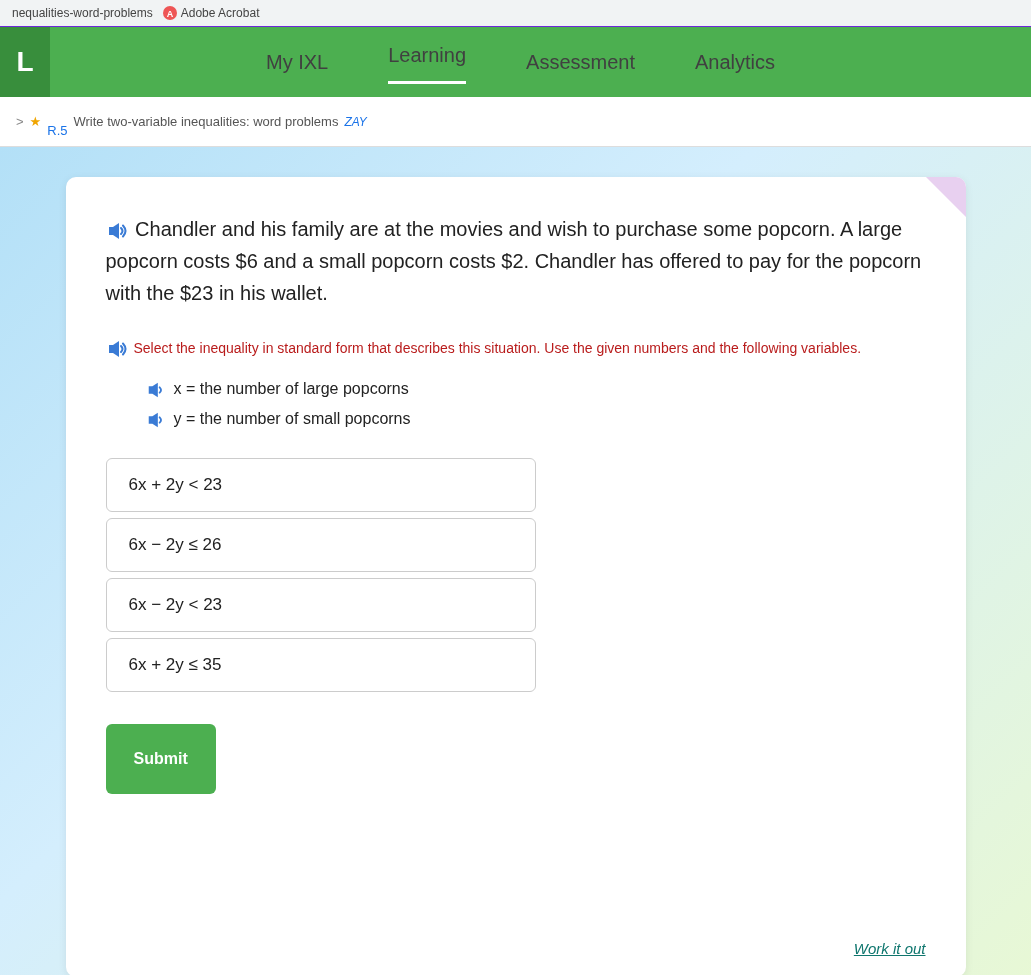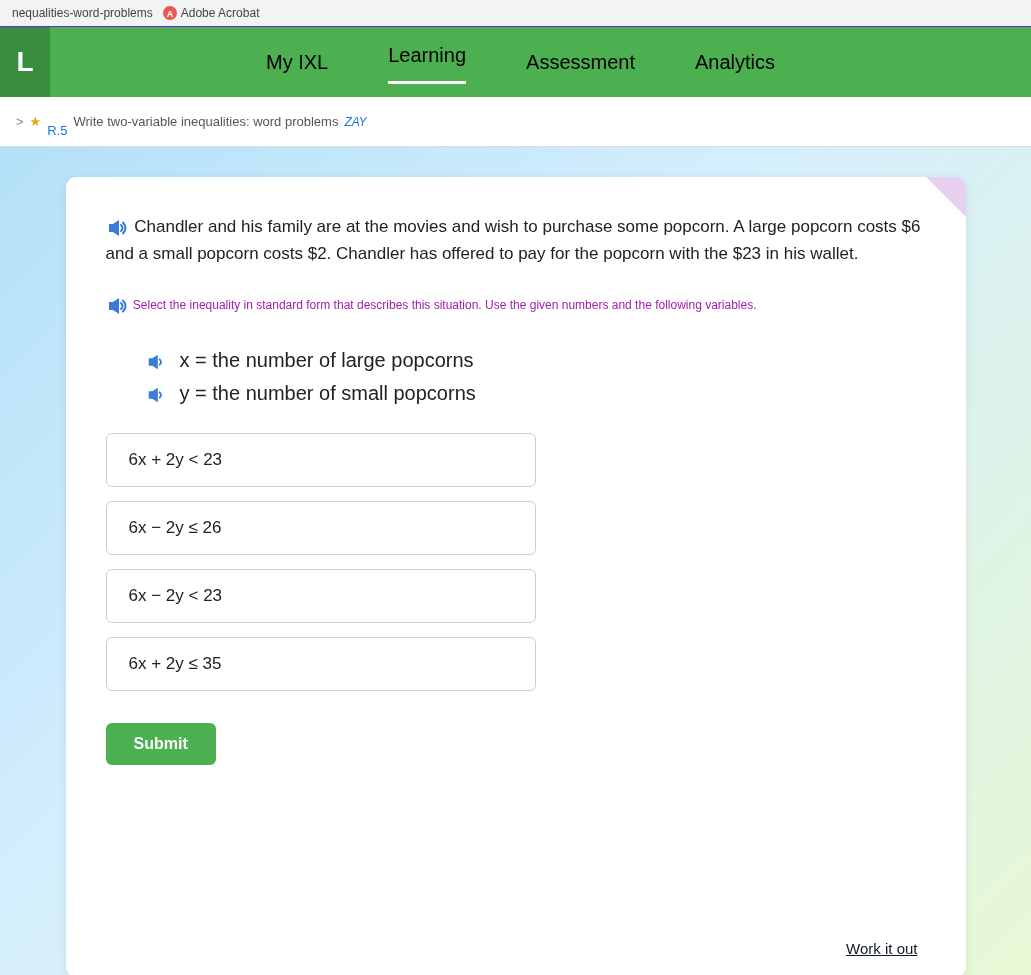--- a/index.html
+++ b/index.html
@@ -54,21 +54,21 @@
     }
     .navbar-links {
       display: flex;
       align-items: center;
       justify-content: center;
       flex: 1;
       gap: 60px;
       padding-right: 40px;
     }
     .navbar-link {
-      color: #000000;
+      color: #404040;
       font-size: 20px;
       font-weight: 500;
       text-decoration: none;
       cursor: pointer;
       padding: 4px 0;
     }
     .navbar-link.active {
       border-bottom: 3px solid white;
       padding-bottom: 14px;
     }
@@ -128,56 +128,56 @@
       top: 0;
       right: 0;
       width: 0;
       height: 0;
       border-top: 40px solid #e8d0f0;
       border-left: 40px solid transparent;
       border-radius: 0 10px 0 0;
     }
 
     .problem-text {
-      font-size: 17px;
+      font-size: 20px;
       color: #222;
       line-height: 1.6;
       margin-bottom: 28px;
     }
 
     .problem-text p {
       margin-bottom: 6px;
     }
 
     .instruction-text {
-      font-size: 12px;
-      color: #a21caf;
+      font-size: 14px;
+      color: #b91c1c;
       line-height: 1.6;
-      margin-bottom: 32px;
+      margin-bottom: 20px;
     }
 
     .variable-list {
       margin-left: 40px;
       margin-bottom: 28px;
     }
 
     .variable-item {
-      font-size: 20px;
+      font-size: 16px;
       color: #222;
       margin-bottom: 10px;
       display: flex;
-      align-items: flex-end;
-      gap: 12px;
+      align-items: flex-start;
+      gap: 6px;
     }
 
     
     .options-list {
       display: flex;
       flex-direction: column;
-      gap: 14px;
+      gap: 6px;
       margin-bottom: 32px;
     }
 
     .option-box {
       border: 1.5px solid #ccc;
       border-radius: 6px;
       padding: 16px 22px;
       font-size: 17px;
       color: #222;
       cursor: pointer;
@@ -185,36 +185,37 @@
       max-width: 430px;
       transition: border-color 0.15s, background 0.15s;
     }
 
     
     .submit-btn {
       background: #4caf50;
       color: white;
       border: none;
       border-radius: 6px;
-      padding: 12px 28px;
+      padding: 26px 28px;
       font-size: 16px;
       font-weight: bold;
       cursor: pointer;
       text-align: center;
     }
 
     
     .work-it-out {
       position: absolute;
       bottom: 20px;
-      right: 48px;
-      color: #0f172a;
+      right: 40px;
+      color: #0f766e;
       font-size: 15px;
       cursor: pointer;
       text-decoration: underline;
+      font-style: italic;
     }
 
     .bottom-links {
       display: flex;
       justify-content: space-between;
       align-items: center;
       margin-top: 10px;
     }
 
     

